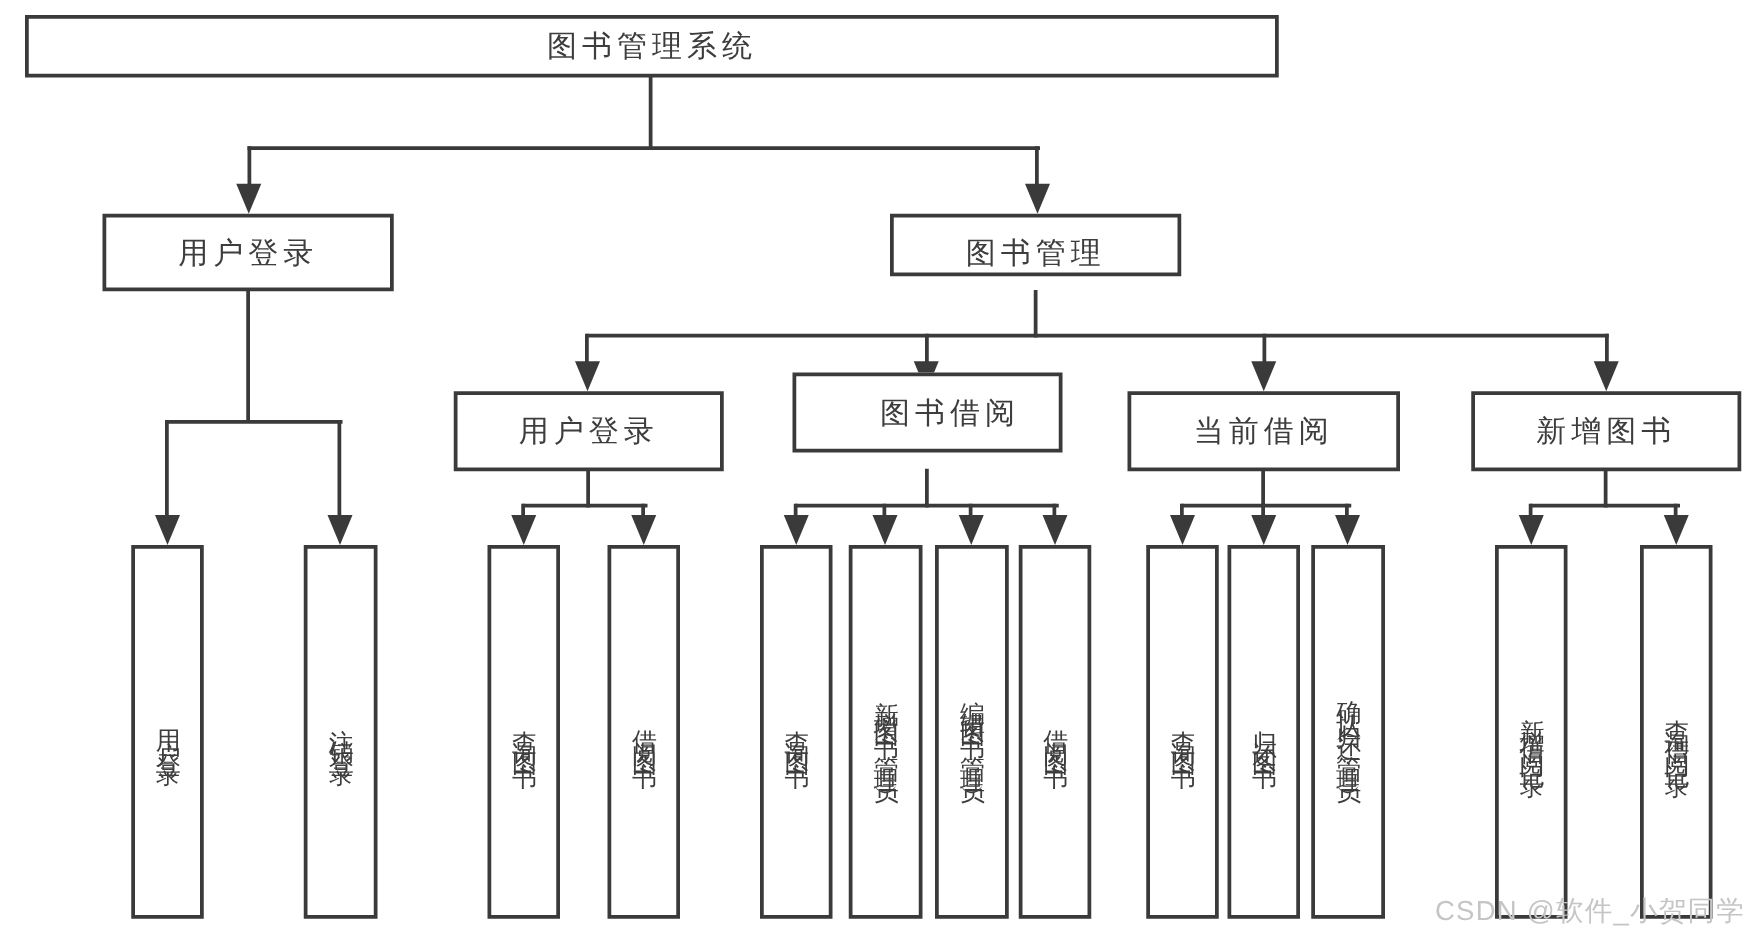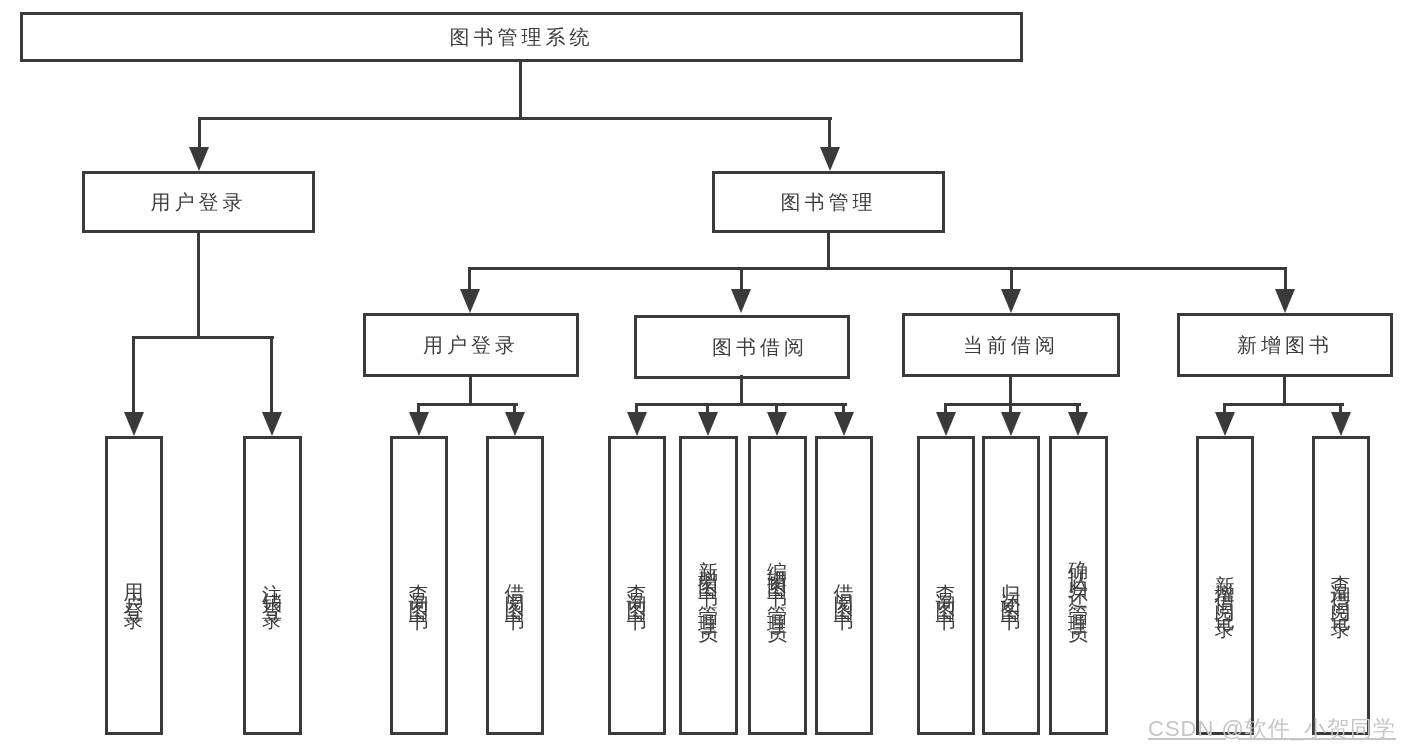--- a/index.html
+++ b/index.html
@@ -17,21 +17,21 @@
   .box{
     position:absolute;
     box-sizing:border-box;
     border:3px solid var(--line);
     background:#fff;
     display:flex;
     align-items:center;
     justify-content:center;
   }
   .htext{
-    font-size:20px;
+    font-size:24px;
     letter-spacing:4px;
     color:var(--text);
     white-space:nowrap;
   }
   .vtext{
     writing-mode:vertical-rl;
     text-orientation:mixed;
     font-size:20px;
     letter-spacing:9px;
     line-height:1.1;
@@ -47,21 +47,20 @@
     border-top:24px solid var(--line);
   }
   .watermark{
     position:absolute;
     left:1148px;top:714px;
     font-size:22px;
     letter-spacing:1px;
     color:#c5c5c5;
     z-index:10;
     white-space:nowrap;
-    text-decoration:underline;
   }
 </style>
 </head>
 <body>
 
 <div class="stage">
 
   <div class="box" style="left:20px;top:12px;width:1003px;height:50px;">
     <span class="htext">图书管理系统</span>
   </div>
@@ -69,21 +68,21 @@
   <div class="vline" style="left:519px;top:61px;height:58px;"></div>
   <div class="hline" style="left:198px;top:117px;width:634px;"></div>
   <div class="vline" style="left:198px;top:117px;height:34px;"></div>
   <div class="arrow" style="left:189px;top:147px;"></div>
   <div class="vline" style="left:828px;top:117px;height:34px;"></div>
   <div class="arrow" style="left:820px;top:147px;"></div>
 
   <div class="box" style="left:82px;top:171px;width:233px;height:62px;">
     <span class="htext">用户登录</span>
   </div>
-  <div class="box" style="left:712px;top:171px;width:233px;height:62px;">
+  <div class="box" style="left:712px;top:171px;width:233px;height:50px;align-items:flex-end;">
     <span class="htext">图书管理</span>
   </div>
 
   <div class="vline" style="left:197px;top:232px;height:106px;"></div>
   <div class="hline" style="left:133px;top:336px;width:141px;"></div>
   <div class="vline" style="left:132px;top:336px;height:78px;"></div>
   <div class="arrow" style="left:124px;top:412px;"></div>
   <div class="vline" style="left:270px;top:336px;height:78px;"></div>
   <div class="arrow" style="left:262px;top:412px;"></div>
 
@@ -94,21 +93,21 @@
   <div class="vline" style="left:740px;top:267px;height:26px;"></div>
   <div class="arrow" style="left:731px;top:289px;"></div>
   <div class="vline" style="left:1010px;top:267px;height:26px;"></div>
   <div class="arrow" style="left:1001px;top:289px;"></div>
   <div class="vline" style="left:1284px;top:267px;height:26px;"></div>
   <div class="arrow" style="left:1275px;top:289px;"></div>
 
   <div class="box" style="left:363px;top:313px;width:216px;height:64px;">
     <span class="htext">用户登录</span>
   </div>
-  <div class="box" style="left:634px;top:315px;width:216px;height:64px;padding-left:36px;">
+  <div class="box" style="left:634px;top:298px;width:216px;height:64px;padding-left:36px;">
     <span class="htext">图书借阅</span>
   </div>
   <div class="box" style="left:902px;top:313px;width:218px;height:64px;">
     <span class="htext">当前借阅</span>
   </div>
   <div class="box" style="left:1177px;top:313px;width:216px;height:64px;">
     <span class="htext">新增图书</span>
   </div>
 
   <div class="vline" style="left:469px;top:375px;height:31px;"></div>

